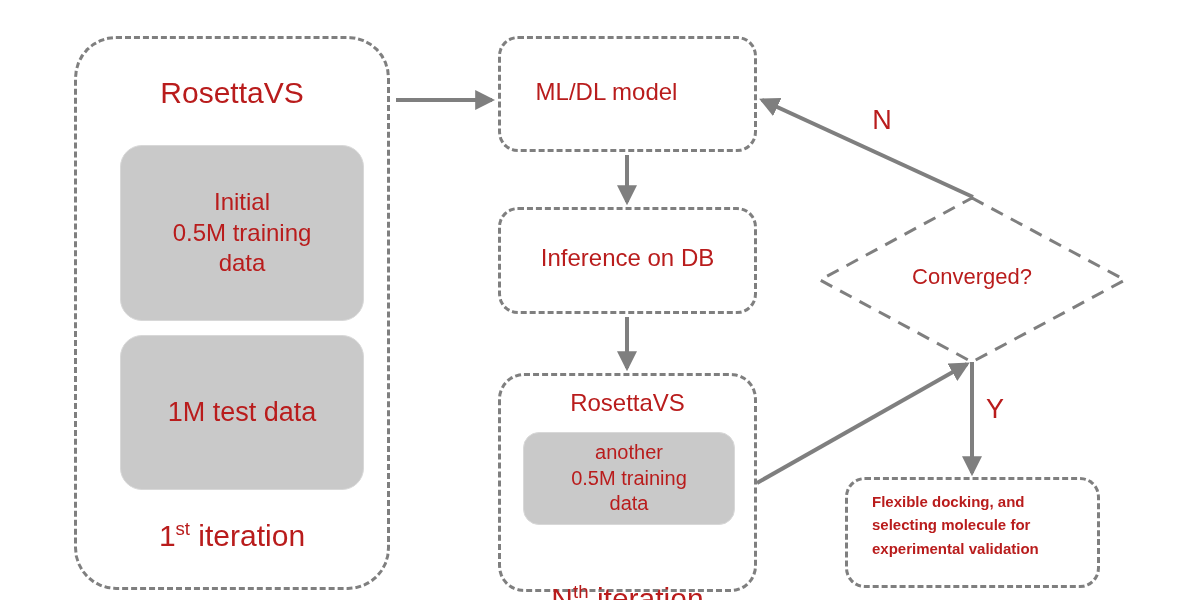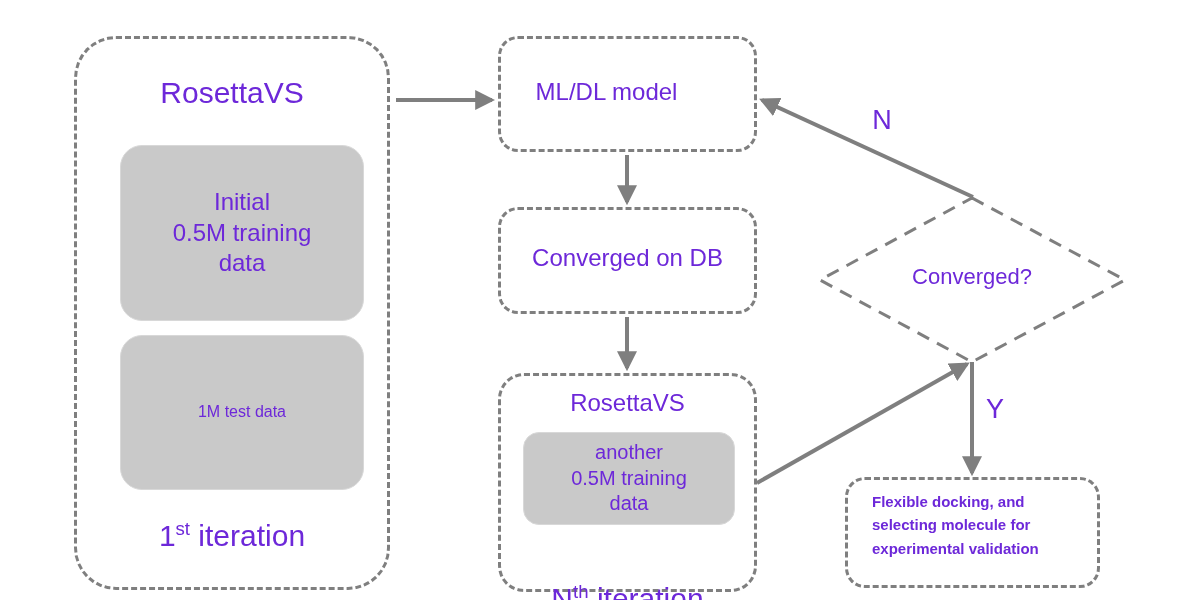--- a/index.html
+++ b/index.html
@@ -6,21 +6,21 @@
     margin: 0;
     padding: 0;
     background: #ffffff;
   }
   #canvas {
     position: relative;
     width: 1200px;
     height: 600px;
     background: #ffffff;
     font-family: "Liberation Sans", sans-serif;
-    color: #6d28d9;
+    color: #b91c1c;
     overflow: hidden;
   }
   
   .dashed-box {
     position: absolute;
     box-sizing: border-box;
     border: 3px dashed #7f7f7f;
     background: transparent;
   }
   .container-left {
@@ -77,21 +77,21 @@
     top: 145px;
     width: 244px;
     height: 176px;
     font-size: 24px;
   }
   .card-test {
     left: 120px;
     top: 335px;
     width: 244px;
     height: 155px;
-    font-size: 16px;
+    font-size: 27px;
   }
   .card-another {
     left: 523px;
     top: 432px;
     width: 212px;
     height: 93px;
     border-radius: 16px;
     font-size: 20px;
   }
 
@@ -228,21 +228,21 @@
   </div>
 
   <div class="label lbl-iteration-1">
     <span>1</span><sup>st</sup><span> iteration</span>
   </div>
 
   <div class="dashed-box box-ml"></div>
   <div class="label lbl-ml">ML/DL model</div>
 
   <div class="dashed-box box-inference"></div>
-  <div class="label lbl-inference">Converged on DB</div>
+  <div class="label lbl-inference">Inference on DB</div>
 
   <div class="dashed-box box-nth"></div>
   <div class="label lbl-rosetta-2">RosettaVS</div>
 
   <div class="gray-card card-another">
     <div>
       <span>another</span><br>
       <span>0.5M training</span><br>
       <span>data</span>
     </div>

